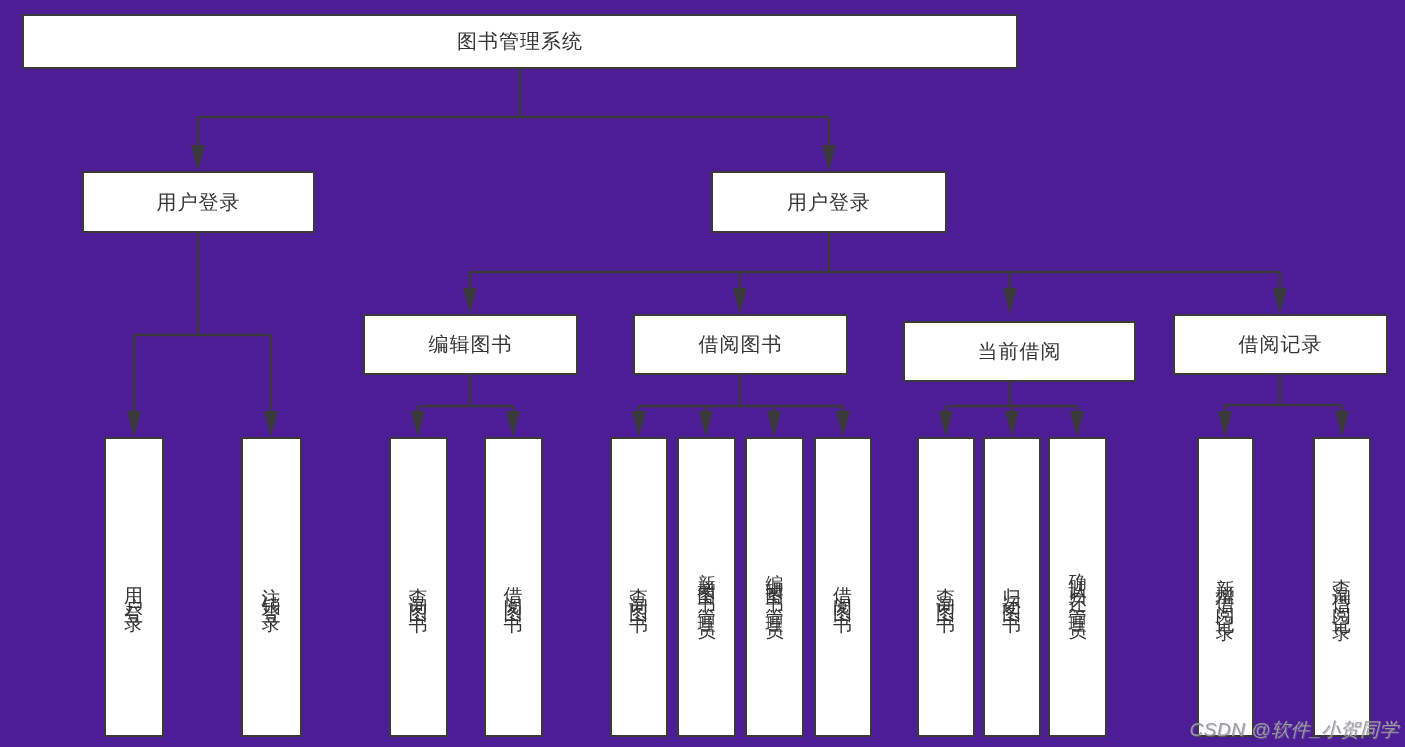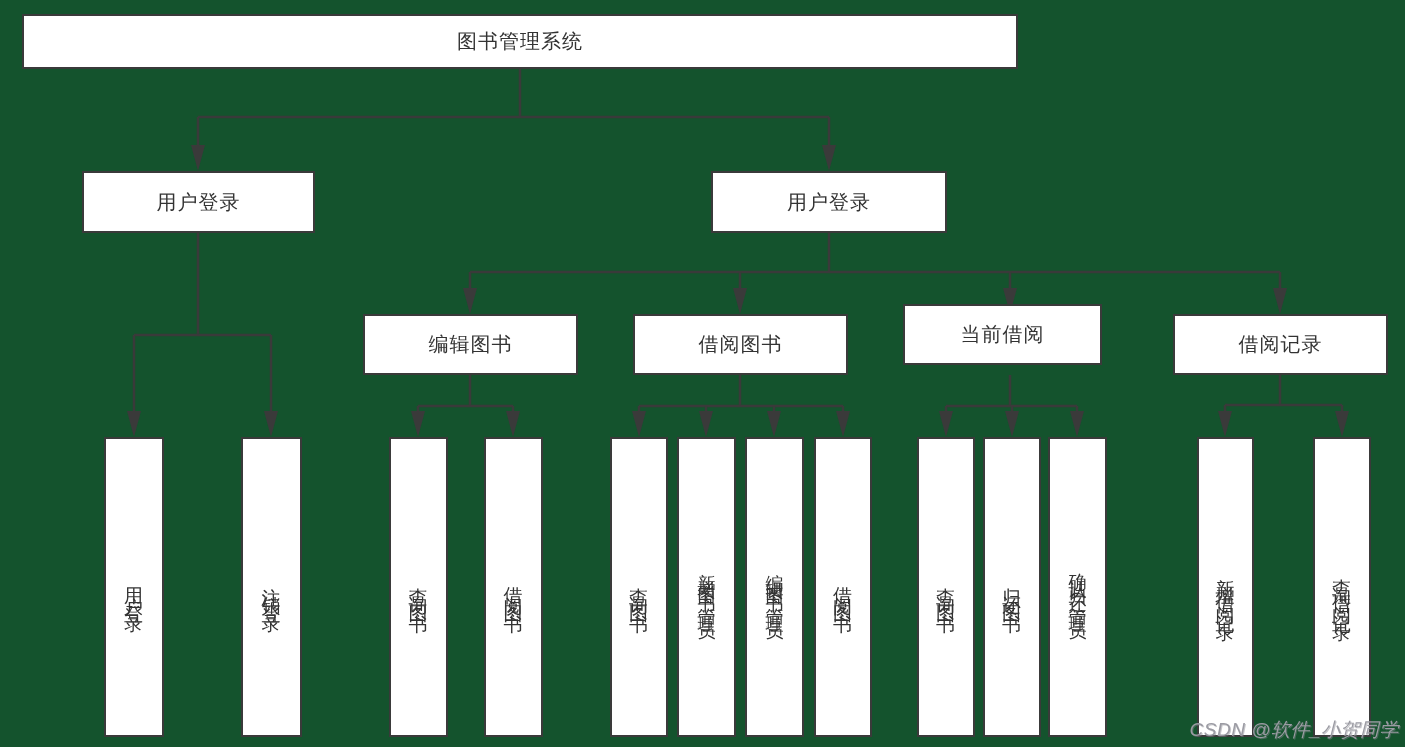--- a/index.html
+++ b/index.html
@@ -4,21 +4,21 @@
 <style>
   html, body {
     margin: 0;
     padding: 0;
     background: #ffffff;
   }
   #canvas {
     position: relative;
     width: 1405px;
     height: 747px;
-    background: #14532d;
+    background: #4c1d95;
     overflow: hidden;
     font-family: "Liberation Sans", "DejaVu Sans", sans-serif;
     color: #333333;
   }
   #wires {
     position: absolute;
     left: 0;
     top: 0;
     width: 1405px;
     height: 747px;
@@ -46,21 +46,21 @@
     padding-top: 6px;
   }
   
   #b-root   { left: 22px;   top: 14px;  width: 996px; height: 55px; }
   
   #b-l1-0   { left: 82px;   top: 171px; width: 233px; height: 62px; }
   #b-l1-1   { left: 711px;  top: 171px; width: 236px; height: 62px; }
   
   #b-l2-0   { left: 363px;  top: 314px; width: 215px; height: 61px; }
   #b-l2-1   { left: 633px;  top: 314px; width: 215px; height: 61px; }
-  #b-l2-2   { left: 903px;  top: 304px; width: 199px; height: 61px; }
+  #b-l2-2   { left: 903px;  top: 321px; width: 233px; height: 61px; }
   #b-l2-3   { left: 1173px; top: 314px; width: 215px; height: 61px; }
   
   .leaf     { top: 437px; height: 300px; }
   #b-g1-0   { left: 104px;  width: 60px; }
   #b-g1-1   { left: 241px;  width: 61px; }
   #b-g2-0   { left: 389px;  width: 59px; }
   #b-g2-1   { left: 484px;  width: 59px; }
   #b-g3-0   { left: 610px;  width: 58px; }
   #b-g3-1   { left: 677px;  width: 59px; }
   #b-g3-2   { left: 745px;  width: 59px; }

